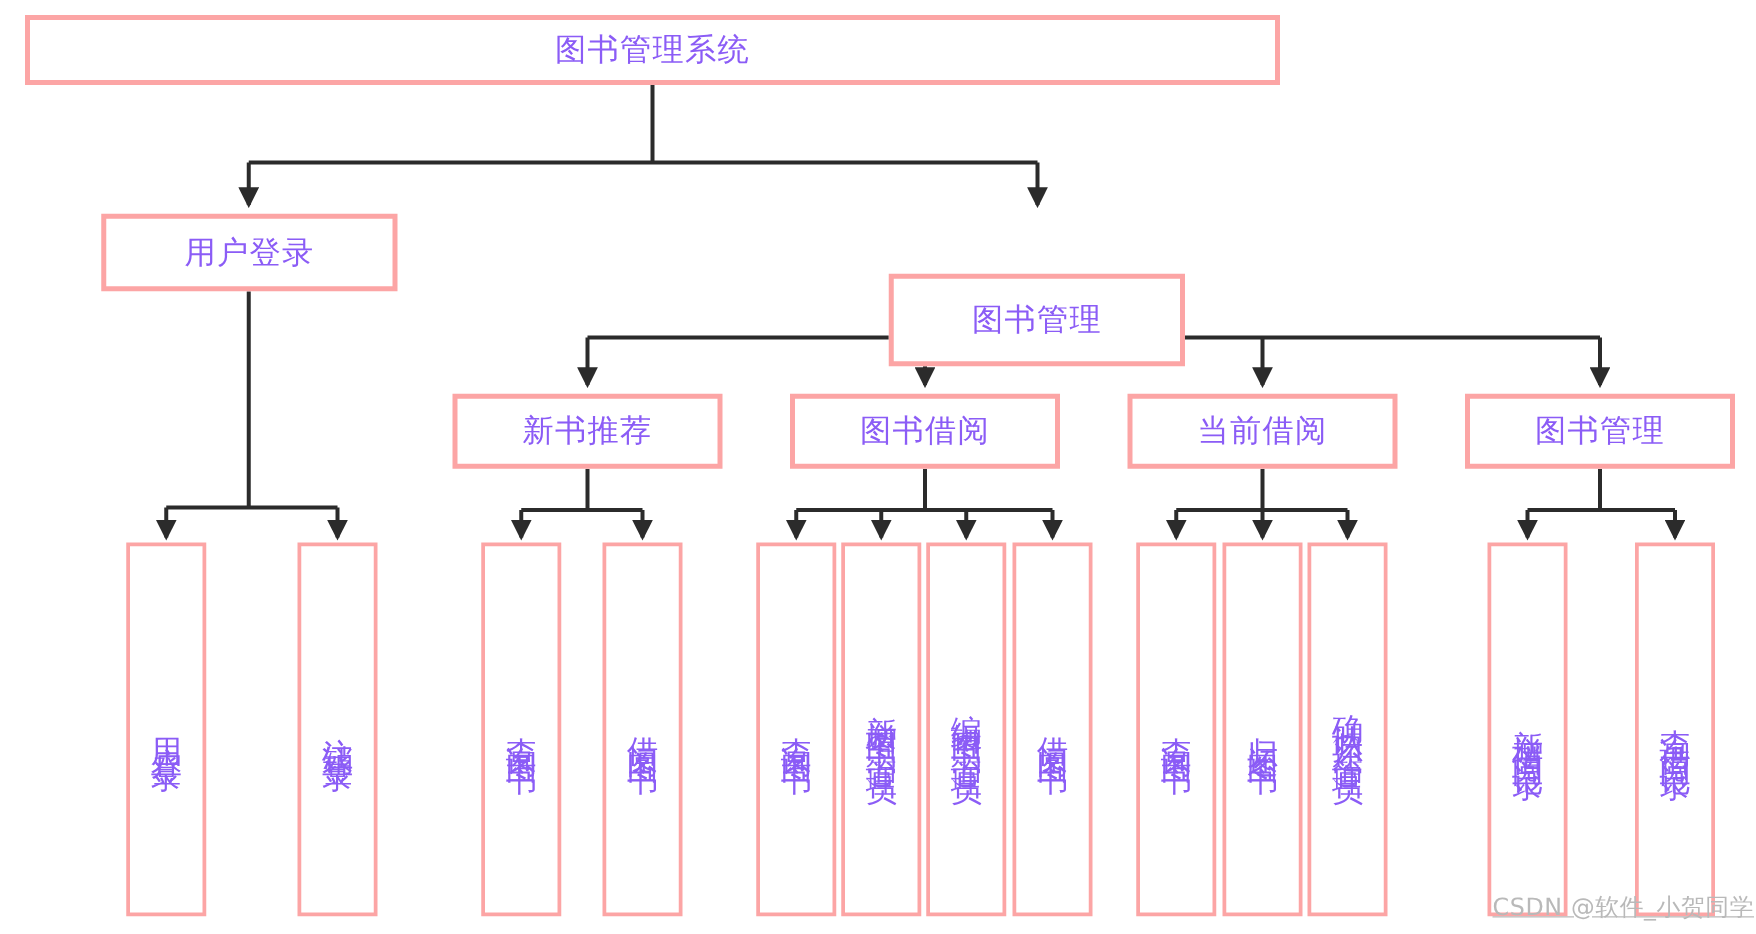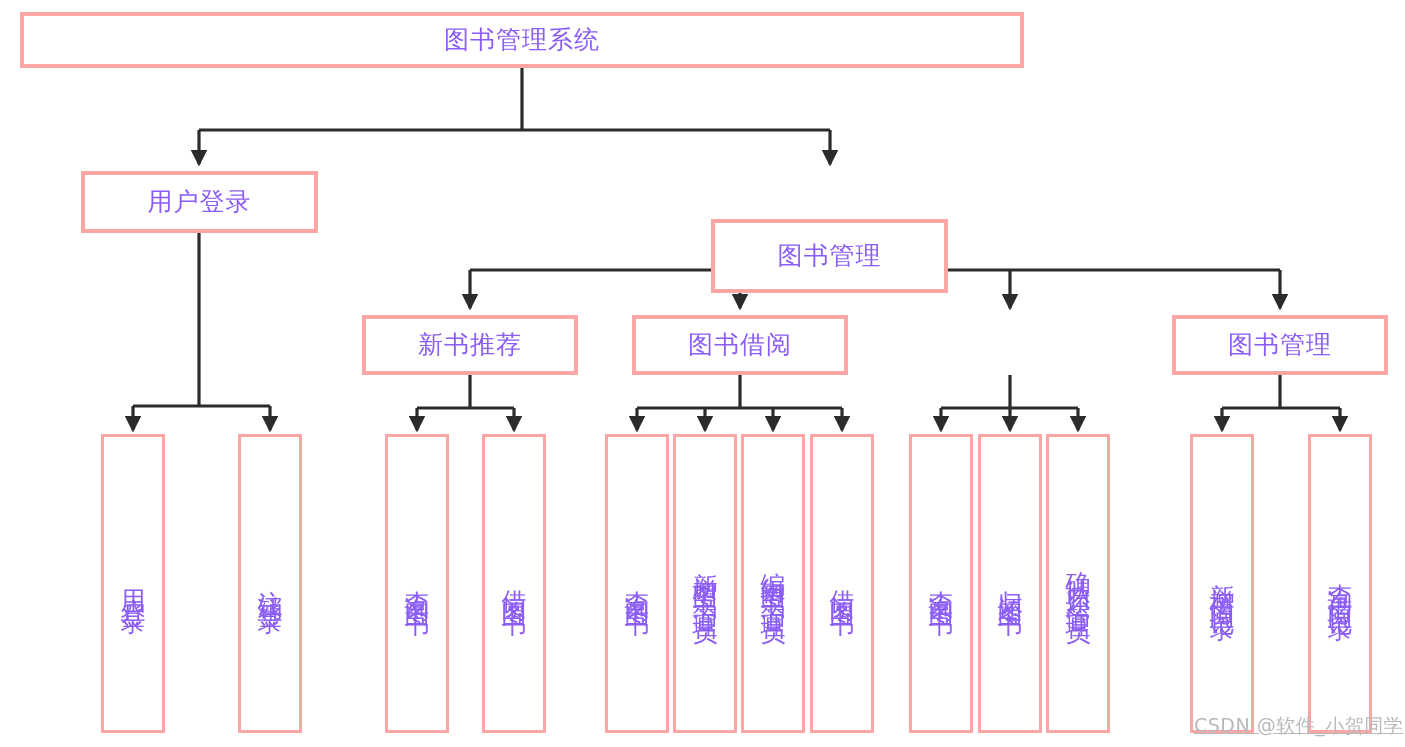--- a/index.html
+++ b/index.html
@@ -124,20 +124,23 @@
   </div>
 
   <div class="node h" style="left:632px;top:315px;width:216px;height:60px;">
     <span class="lbl">图书借阅</span>
   </div>
 
   <div class="node h" style="left:362px;top:315px;width:216px;height:60px;">
     <span class="lbl">新书推荐</span>
   </div>
 
+  <div class="node h" style="left:902px;top:315px;width:216px;height:60px;">
+    <span class="lbl">当前借阅</span>
+  </div>
 
   <div class="node h" style="left:1172px;top:315px;width:216px;height:60px;">
     <span class="lbl">图书管理</span>
   </div>
 
   <div class="node v" style="left:101px;top:434px;width:64px;height:299px;">
     <span class="lbl">用户登录</span>
   </div>
 
   <div class="node v" style="left:238px;top:434px;width:64px;height:299px;">

